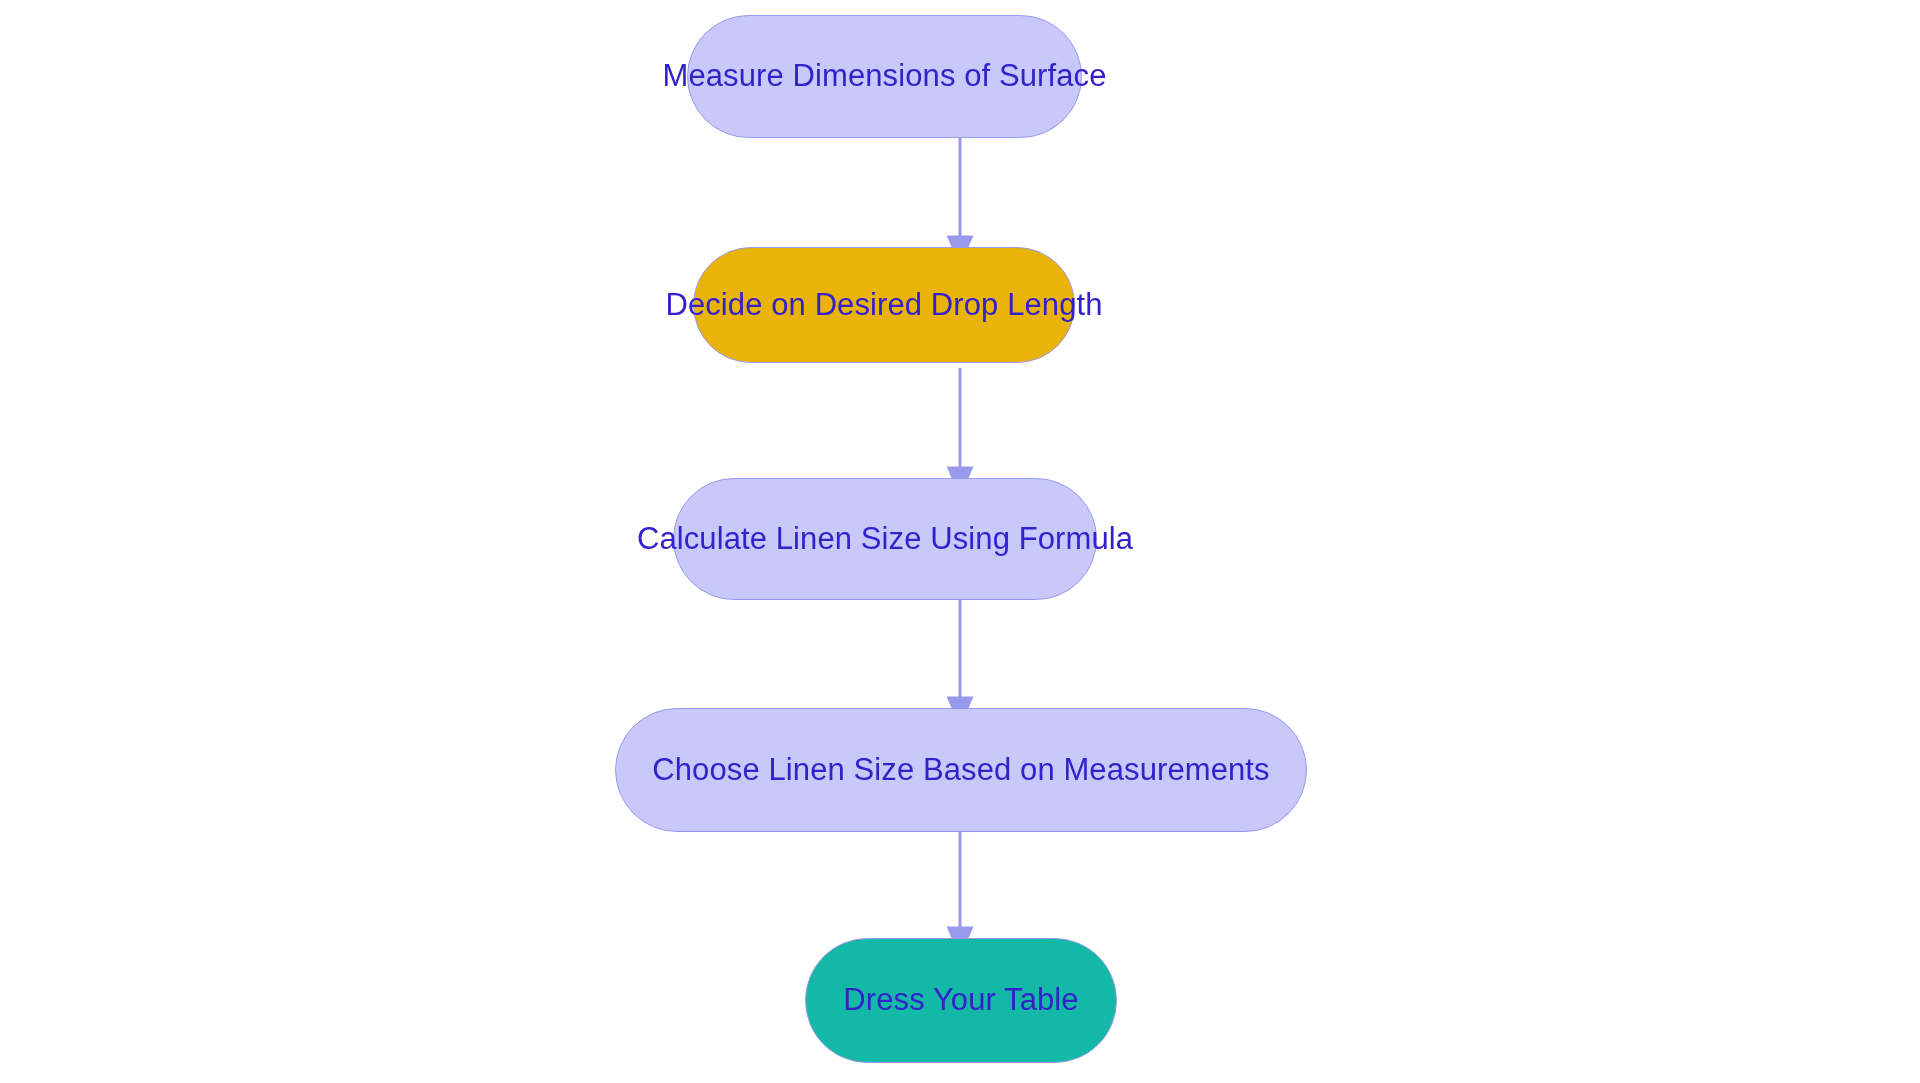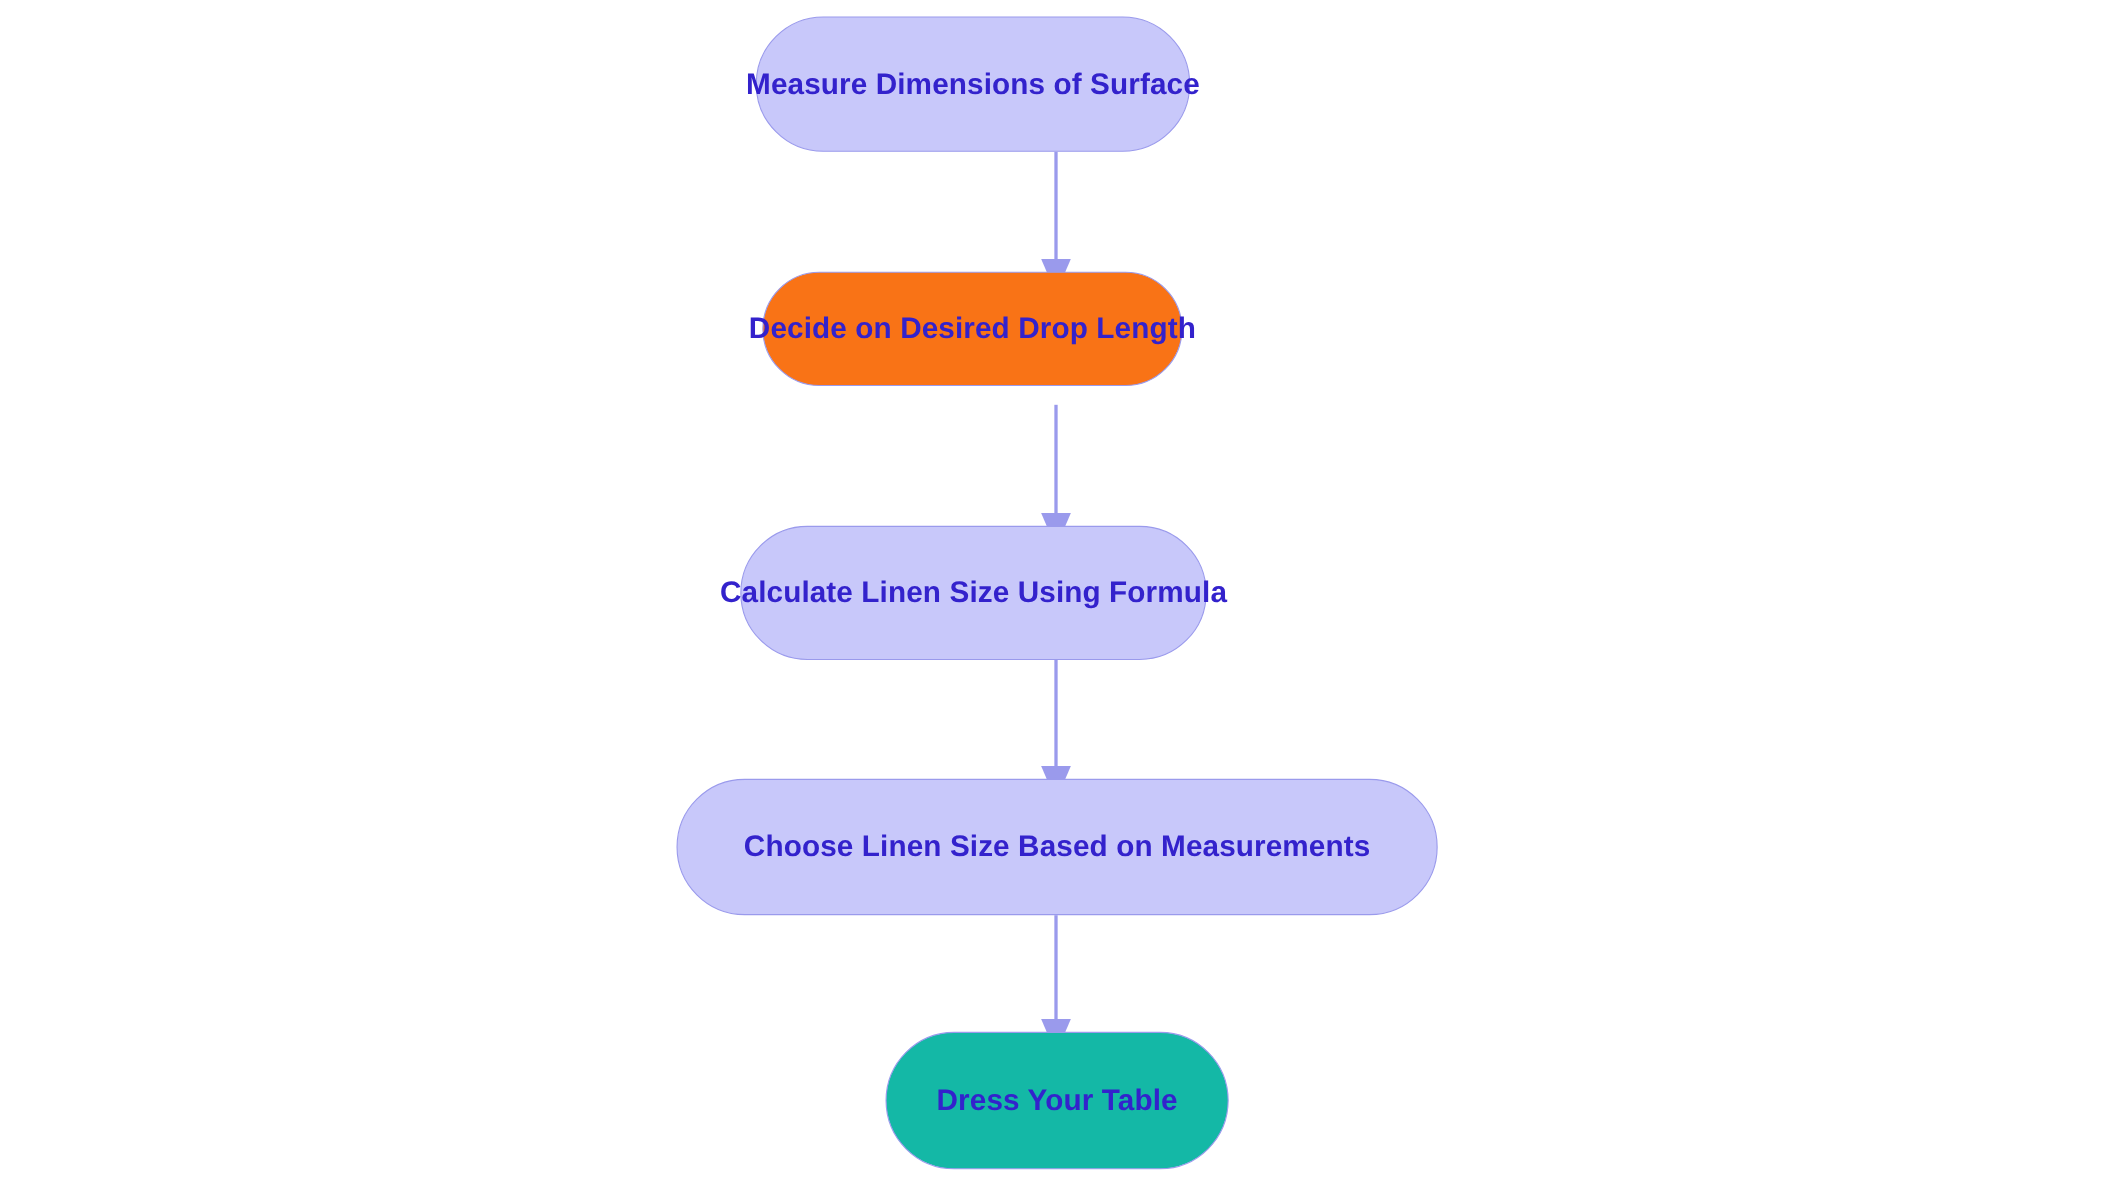--- a/index.html
+++ b/index.html
@@ -35,22 +35,22 @@
     border: 1.6px solid #9a9aec;
     border-radius: 999px;
     display: flex;
     align-items: center;
     justify-content: center;
     text-align: center;
   }
   .node-label {
     color: #3322cc;
     font-family: "Liberation Sans", sans-serif;
-    font-size: 27px;
-    font-weight: 700;
+    font-size: 31px;
+    font-weight: 400;
     line-height: 1.1;
     letter-spacing: 0.1px;
     white-space: nowrap;
     user-select: none;
   }
 </style>
 </head>
 <body>
 
 <div id="flowchart-root" style="background: rgb(255, 255, 255);">
@@ -66,21 +66,21 @@
       <line class="edge-line" x1="960" y1="368" x2="960" y2="467" stroke="#9a9aec" stroke-width="3" marker-end="url(#arrowhead)"></line>
       <line class="edge-line" x1="960" y1="600" x2="960" y2="697" stroke="#9a9aec" stroke-width="3" marker-end="url(#arrowhead)"></line>
       <line class="edge-line" x1="960" y1="832" x2="960" y2="927" stroke="#9a9aec" stroke-width="3" marker-end="url(#arrowhead)"></line>
     </g>
   </svg>
 
   <div class="node-box" id="node-n1" style="left: 687px; top: 15px; width: 395px; height: 123px; background: rgb(200, 200, 250); border-color: rgb(154, 154, 236);">
     <span class="node-label" style="color: rgb(51, 34, 204);">Measure Dimensions of Surface</span>
   </div>
 
-  <div class="node-box" id="node-n2" style="left: 693px; top: 247px; width: 382px; height: 104px; background: #f97316; border-color: rgb(154, 154, 236);">
+  <div class="node-box" id="node-n2" style="left: 693px; top: 247px; width: 382px; height: 116px; background: #eab308; border-color: rgb(154, 154, 236);">
     <span class="node-label" style="color: rgb(51, 34, 204);">Decide on Desired Drop Length</span>
   </div>
 
   <div class="node-box" id="node-n4" style="left: 615px; top: 708px; width: 692px; height: 124px; background: rgb(200, 200, 250); border-color: rgb(154, 154, 236);">
     <span class="node-label" style="color: rgb(51, 34, 204);">Choose Linen Size Based on Measurements</span>
   </div>
 
   <div class="node-box" id="node-n3" style="left: 673px; top: 478px; width: 424px; height: 122px; background: rgb(200, 200, 250); border-color: rgb(154, 154, 236);">
     <span class="node-label" style="color: rgb(51, 34, 204);">Calculate Linen Size Using Formula</span>
   </div>

